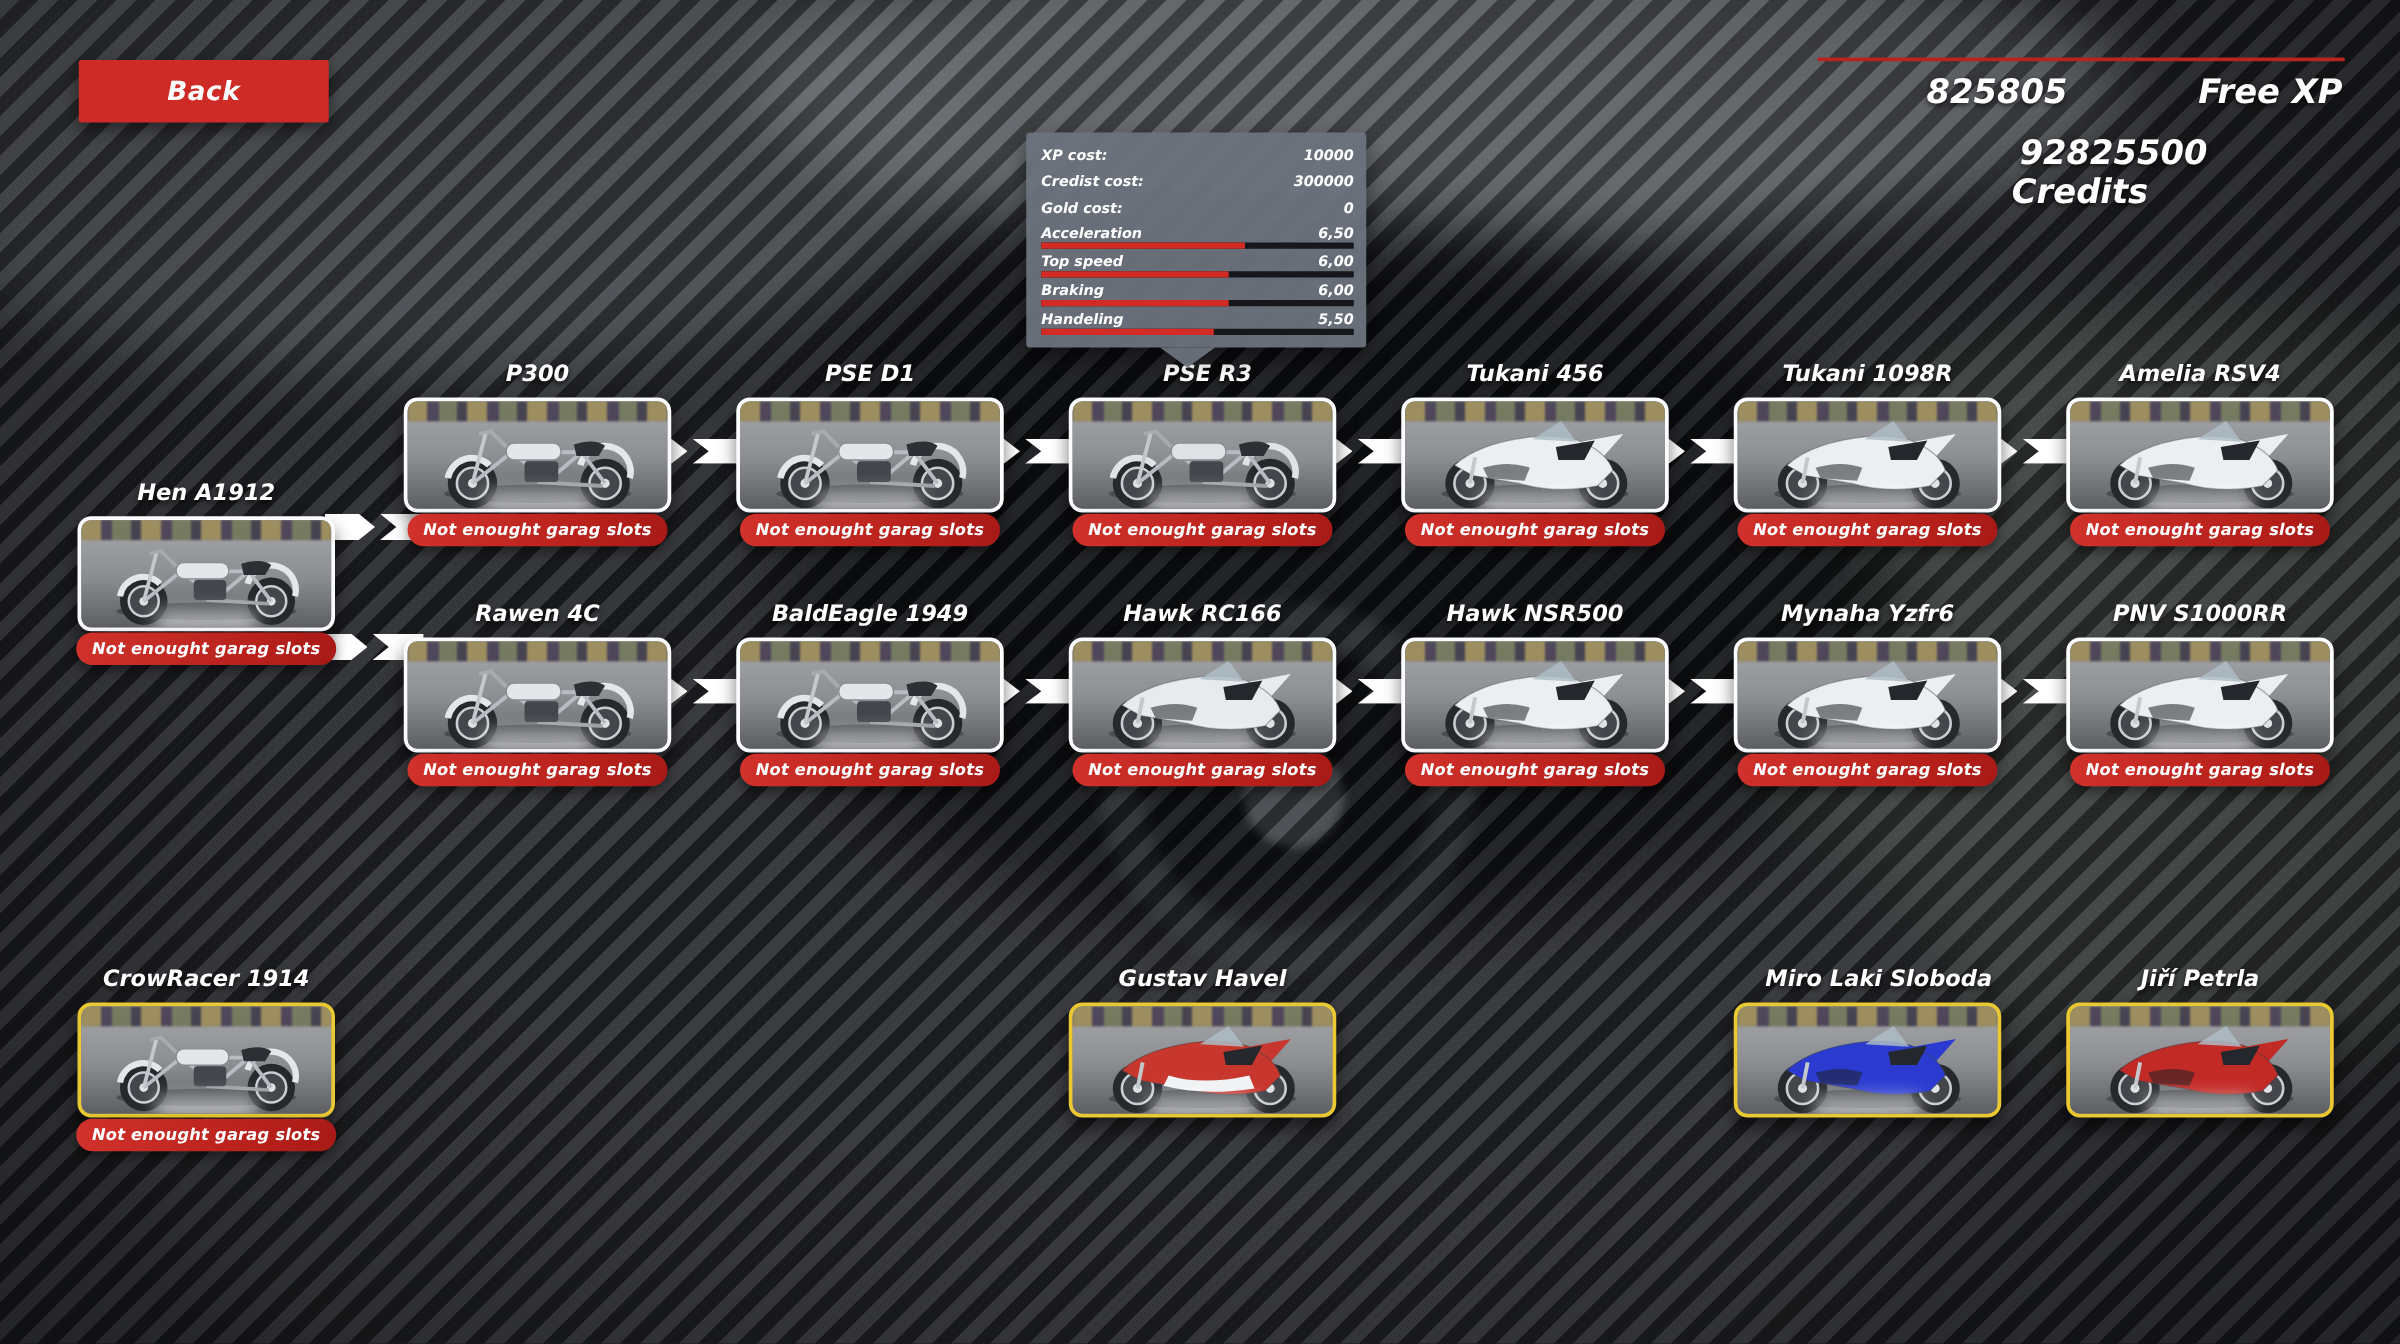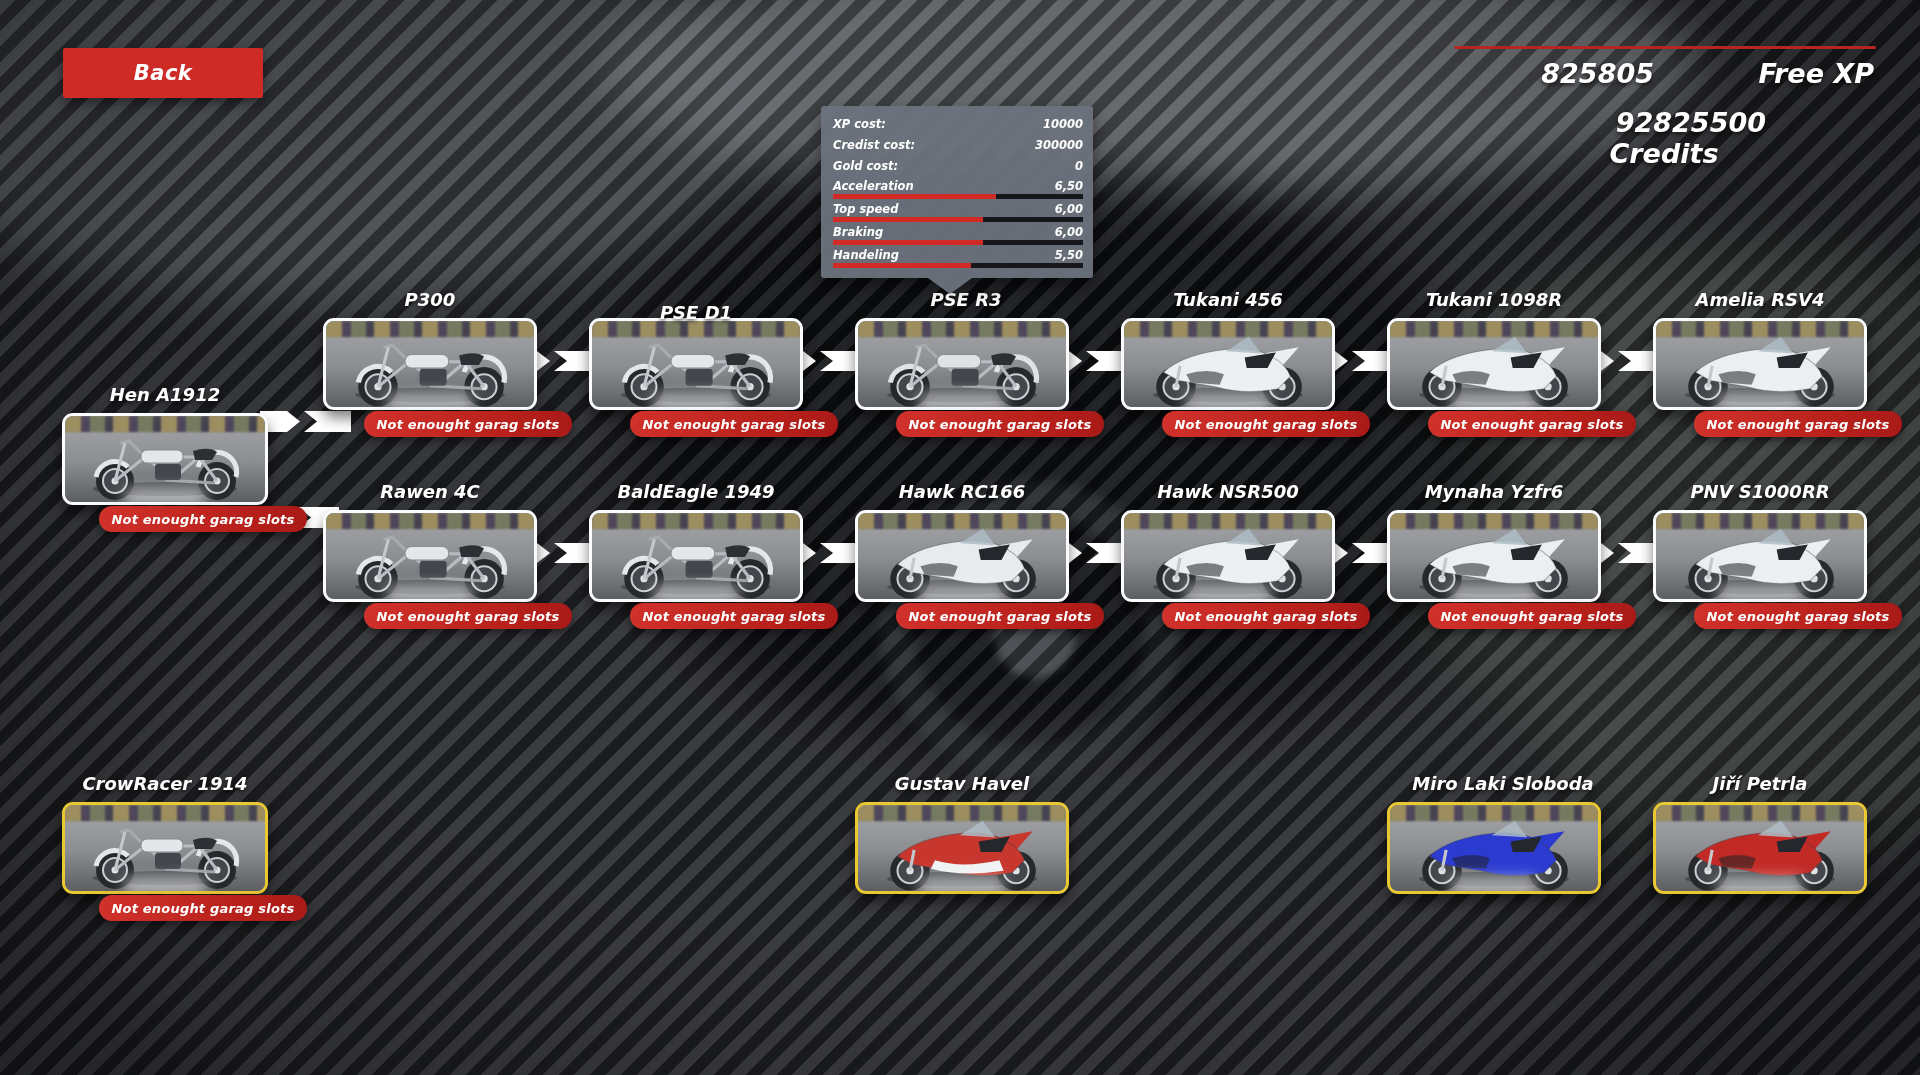--- a/index.html
+++ b/index.html
@@ -75,21 +75,21 @@
     background:repeating-linear-gradient(90deg,
       rgba(158,142,94,.95) 0 16px, rgba(74,64,88,.9) 16px 25px,
       rgba(116,121,94,.9) 25px 40px, rgba(60,55,75,.85) 40px 48px);
     filter:blur(1px); }
   .bike-photo::after { content:""; position:absolute; left:30%; bottom:-4px; width:40%; height:18px;
     background:rgba(255,255,255,.55); filter:blur(7px); }
   .bike-photo svg { position:absolute; left:0; top:4px; width:100%; height:100%; }
   .bike-badge { position:absolute; height:26px; background:linear-gradient(100deg,#d1322b 0%,#b7201b 70%,#a81a17 100%);
     border-radius:14px; color:#fff; display:flex; align-items:center; justify-content:center;
     font-size:13px; font-weight:bold; font-style:italic; letter-spacing:.2px;
-    box-shadow:0 4px 9px rgba(0,0,0,.45); z-index:7; white-space:nowrap; padding:0 13px;margin-left:38px; }
+    box-shadow:0 4px 9px rgba(0,0,0,.45); z-index:7; white-space:nowrap; padding:0 13px; }
 
   .conn { position:absolute; display:flex; align-items:stretch; z-index:2; }
   .conn-a { background:#fff; clip-path:polygon(0 0, calc(100% - 13px) 0, 100% 50%, calc(100% - 13px) 100%, 0 100%); }
   .conn-b { background:#fff; margin-left:4px; flex:1;
     clip-path:polygon(0 0, 100% 0, 100% 100%, 0 100%, 13px 50%); }
 </style>
 </head>
 <body>
 
 <div id="stage">
@@ -270,21 +270,21 @@
             <path d="M100 57 L150 60" stroke="#9ba0a5" stroke-width="3" fill="none"></path>
             <rect x="76" y="27" width="42" height="13" rx="6" fill="#e3e7ea" stroke="#878c92" stroke-width="1"></rect>
             <rect x="90" y="41" width="26" height="16" rx="3" fill="#43474d"></rect>
             <path d="M128 28 q16 -5 24 1 l-5 8 h-17 z" fill="#2c2f33"></path>
             <path d="M76 30 L64 18 L55 20" stroke="#a6abb0" stroke-width="3" fill="none"></path>
             <path d="M60 20 L50 58" stroke="#c3c8cc" stroke-width="3"></path>
           </svg>
         </div>
       </div>
       <div class="bike-badge" style="top: 411px; left: 325.5px;">Not enought garag slots</div>
-      <div class="bike-title" style="left: 546px; top: 302px;">PSE D1</div>
+      <div class="bike-title" style="left: 546px; top: 289px;">PSE D1</div>
       <div class="bike-card" style="left: 589px; top: 318px; width: 214px;">
         <div class="bike-photo">
           <svg viewBox="0 0 200 80" preserveAspectRatio="xMidYMid meet">
             <ellipse cx="100" cy="66" rx="72" ry="7" fill="rgba(18,20,22,0.35)"></ellipse>
             <g>
               <circle cx="50" cy="58" r="19" fill="#26282c"></circle>
               <circle cx="50" cy="58" r="12" fill="rgba(205,210,215,0.18)" stroke="#c9ced3" stroke-width="2"></circle>
               <circle cx="50" cy="58" r="3.5" fill="#dfe2e5"></circle>
             </g>
             <g>

